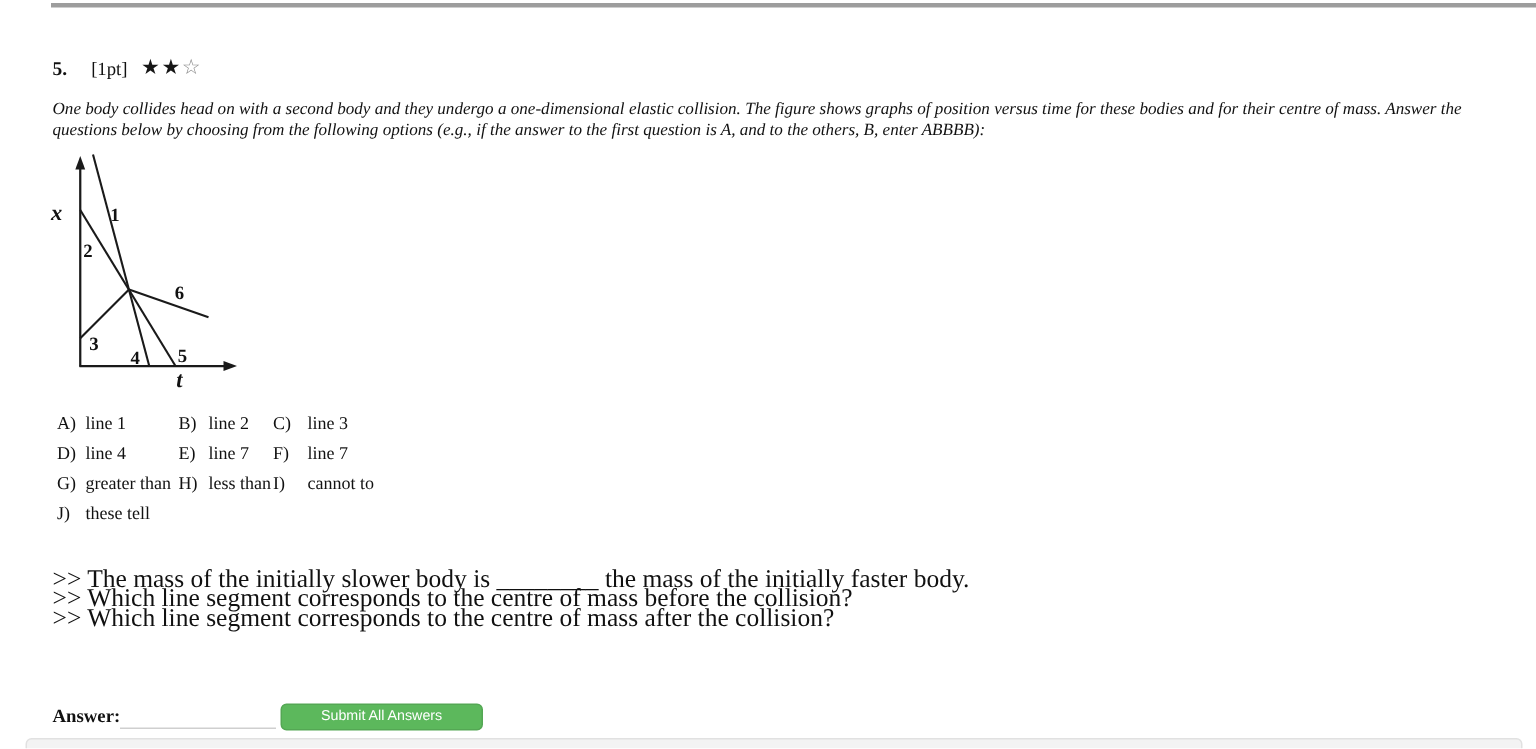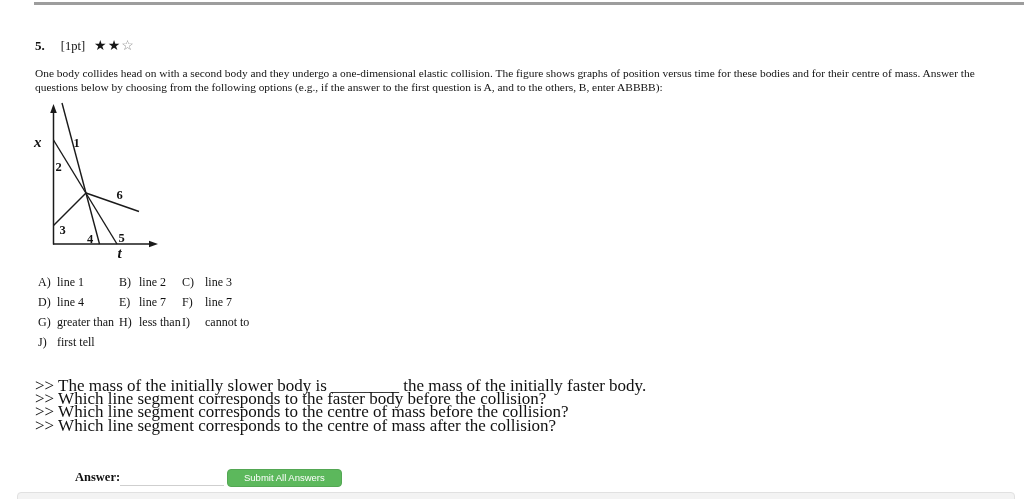--- a/index.html
+++ b/index.html
@@ -10,40 +10,40 @@
   .top-bar{position:absolute;left:34px;top:2px;width:990px;height:3px;background:#9d9d9d;}
   .header{position:absolute;left:35px;top:38px;height:16px;display:flex;align-items:center;}
   .header .num{font-weight:bold;font-size:13px;}
   .header .pts{font-size:12.5px;margin-left:16px;}
   .stars{margin-left:9px;display:flex;align-items:center;letter-spacing:1px;}
   .star{font-size:14px;line-height:14px;}
   .star.filled{color:#161616;}
   .star.outline{color:#8a8a8a;}
   .statement{
     position:absolute;left:35px;top:67px;width:947px;
-    font-size:11.4px;line-height:13.5px;
+    font-size:11.4px;line-height:13.5px;font-style:italic;
   }
   .figure{position:absolute;left:30px;top:100px;width:130px;height:160px;}
   .figure line{stroke:#1a1a1a;stroke-width:1.4;}
   .figure .axis{stroke-width:1.5;}
   .figure polygon{fill:#1a1a1a;}
   .figure .lbl{font:bold 12.5px "Liberation Serif", serif;fill:#111;}
   .figure .axlbl{font:italic bold 15px "Liberation Serif", serif;fill:#111;}
   .options{position:absolute;left:38px;top:276px;font-size:12px;}
   .opt-row{display:grid;grid-template-columns:19px 62px 20px 43px 23px auto;height:20px;line-height:13px;white-space:nowrap;}
   .questions{position:absolute;left:35px;top:379px;font-size:17px;line-height:13.2px;}
-  .answer-row{position:absolute;left:35px;top:468px;width:300px;height:22px;margin-left:40px;}
+  .answer-row{position:absolute;left:35px;top:468px;width:300px;height:22px;}
   .answer-label{position:absolute;left:0;top:2px;font-size:12.5px;font-weight:bold;}
   .answer-input{
     position:absolute;left:45px;top:3px;width:100px;height:14px;
     border:none;border-bottom:1px solid #cfcfcf;background:transparent;outline:none;
     font-family:"Liberation Serif", serif;font-size:11px;padding:0 2px;
   }
   .submit-btn{
-    position:absolute;left:152px;top:1px;height:18px;padding:0 16px;
+    position:absolute;left:152px;top:1px;height:18px;padding:0 26px;
     background:#5cb85c;color:#ffffff;border:1px solid #54a754;border-radius:4px;
     font-family:"Liberation Sans", sans-serif;font-size:9.5px;line-height:16px;cursor:pointer;
   }
   .bottom-panel{
     position:absolute;left:17px;top:492px;width:996px;height:14px;
     background:#f3f3f3;border:1px solid #e1e1e1;border-radius:4px 4px 0 0;
   }
 </style>
 </head>
 <body>
@@ -107,27 +107,26 @@
     <div class="opt-row">
       <span>G)</span>
       <span>greater than</span>
       <span>H)</span>
       <span>less than</span>
       <span>I)</span>
       <span>cannot to</span>
     </div>
     <div class="opt-row">
       <span>J)</span>
-      <span style="grid-column:2 / 7">first tell</span>
+      <span style="grid-column:2 / 7">these tell</span>
     </div>
   </div>
 
   <div class="questions">
     <div>&gt;&gt; The mass of the initially slower body is ________ the mass of the initially faster body.</div>
-    <div>&gt;&gt; Which line segment corresponds to the faster body before the collision?</div>
     <div>&gt;&gt; Which line segment corresponds to the centre of mass before the collision?</div>
     <div>&gt;&gt; Which line segment corresponds to the centre of mass after the collision?</div>
   </div>
 
   <div class="answer-row">
     <span class="answer-label">Answer:</span>
     <input class="answer-input" type="text" value="" style="">
     <button class="submit-btn">Submit All Answers</button>
   </div>
 

